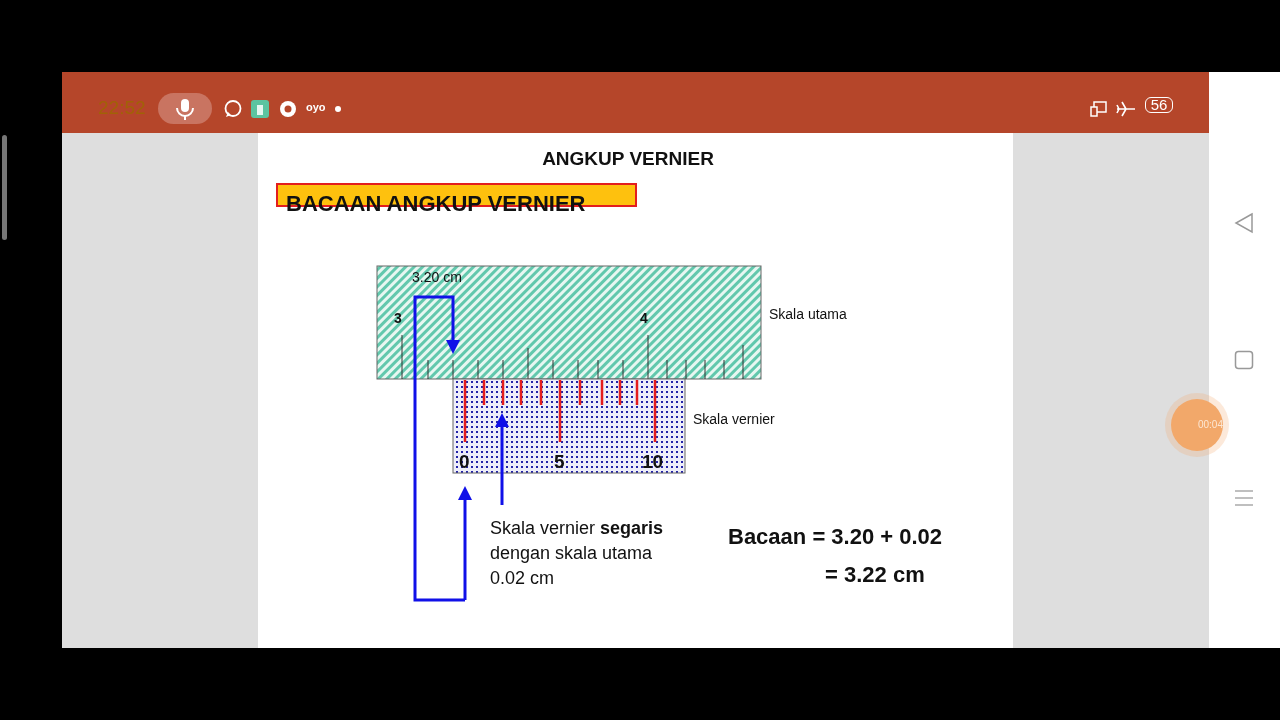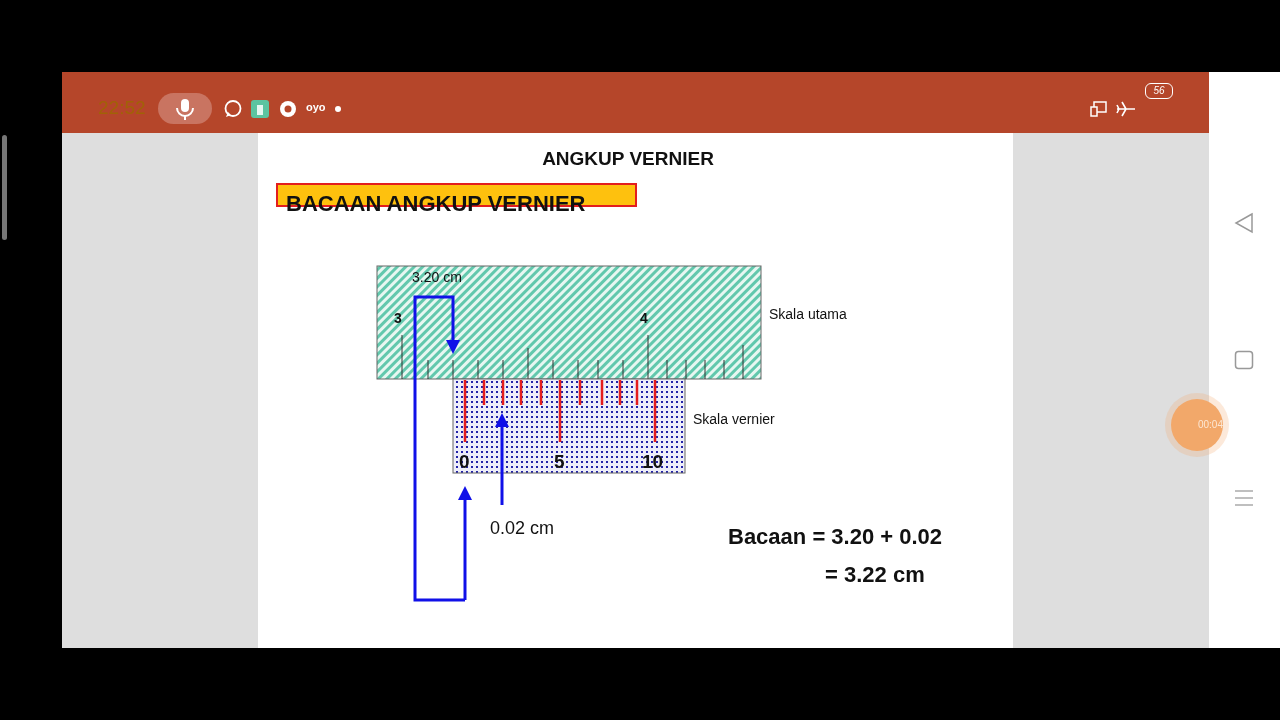--- a/index.html
+++ b/index.html
@@ -52,21 +52,21 @@
 <div class="abs sb-icon" style="left:306px;top:101px;font-weight:bold;font-size:11px;">oyo</div>
 <div class="abs" style="left:335px;top:106px;width:6px;height:6px;border-radius:50%;background:#fff;"></div>
 
 <svg class="abs" style="left:1090px;top:101px" width="18" height="16">
   <rect x="4" y="1" width="12" height="10" stroke="#fff" stroke-width="1.5" fill="none"></rect>
   <rect x="1" y="6" width="6" height="9" stroke="#fff" stroke-width="1.5" fill="#b5462a"></rect>
 </svg>
 <svg class="abs" style="left:1115px;top:100px" width="22" height="18">
   <path d="M2 9 H20 M11 9 L7 2 M11 9 L7 16 M4 9 L2 5 M4 9 L2 13" stroke="#fff" stroke-width="1.6" fill="none"></path>
 </svg>
-<div class="abs" style="left:1145px;top:83px;width:26px;height:14px;border:1.5px solid #fff;border-radius:6px;color:#fff;font-size:10px;text-align:center;line-height:14px;font-style:italic;">
+<div class="abs" style="left:1145px;top:97px;width:26px;height:14px;border:1.5px solid #fff;border-radius:6px;color:#fff;font-size:15px;text-align:center;line-height:14px;">
   <span>56</span>
 </div>
 
 <svg class="abs" style="left:1233px;top:212px" width="22" height="22">
   <path d="M19 2 L3 11 L19 20 Z" stroke="#999" stroke-width="1.5" fill="none"></path>
 </svg>
 <svg class="abs" style="left:1234px;top:350px" width="20" height="20">
   <rect x="1.5" y="1.5" width="17" height="17" rx="3" stroke="#999" stroke-width="1.5" fill="none"></rect>
 </svg>
 <svg class="abs" style="left:1234px;top:488px" width="20" height="20">
@@ -139,17 +139,19 @@
 <div class="abs lbl" style="left:412px;top:269px;">3.20 cm</div>
 <div class="abs lbl bold" style="left:394px;top:310px;">3</div>
 <div class="abs lbl bold" style="left:640px;top:310px;">4</div>
 <div class="abs lbl" style="left:769px;top:298px;margin-top:8px;">Skala utama</div>
 <div class="abs bold" style="left:459px;top:451px;font-size:19px;color:#111;">0</div>
 <div class="abs bold" style="left:554px;top:451px;font-size:19px;color:#111;">5</div>
 <div class="abs bold" style="left:642px;top:451px;font-size:19px;color:#111;">10</div>
 <div class="abs lbl" style="left:693px;top:411px;">Skala vernier</div>
 
 <div class="abs note">
+  <div><span>Skala vernier </span><span class="bold">segaris</span></div>
+  <div>dengan skala utama</div>
   <div>0.02 cm</div>
 </div>
 
 <div class="abs result" style="left:728px;top:524px;">Bacaan = 3.20 + 0.02</div>
 <div class="abs result" style="left:825px;top:562px;">= 3.22 cm</div>
 
 </body></html>

